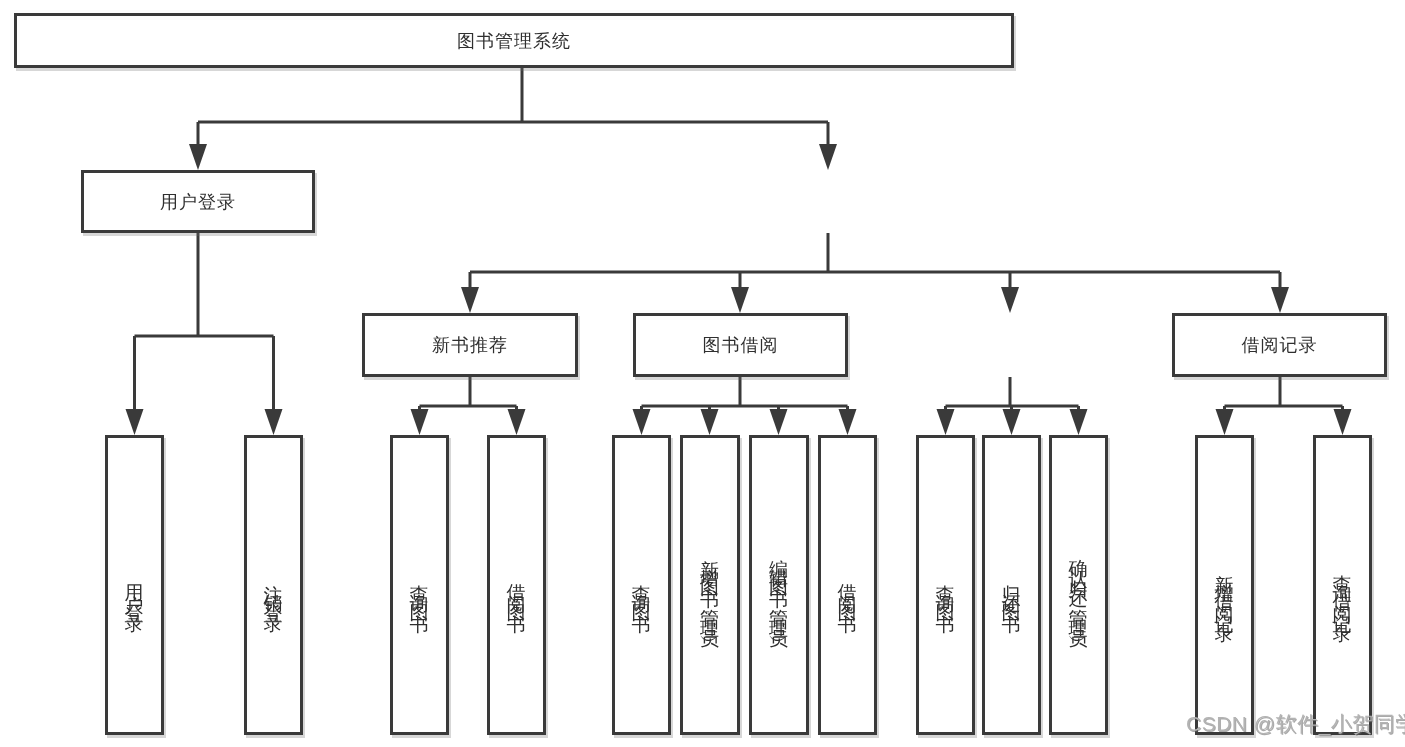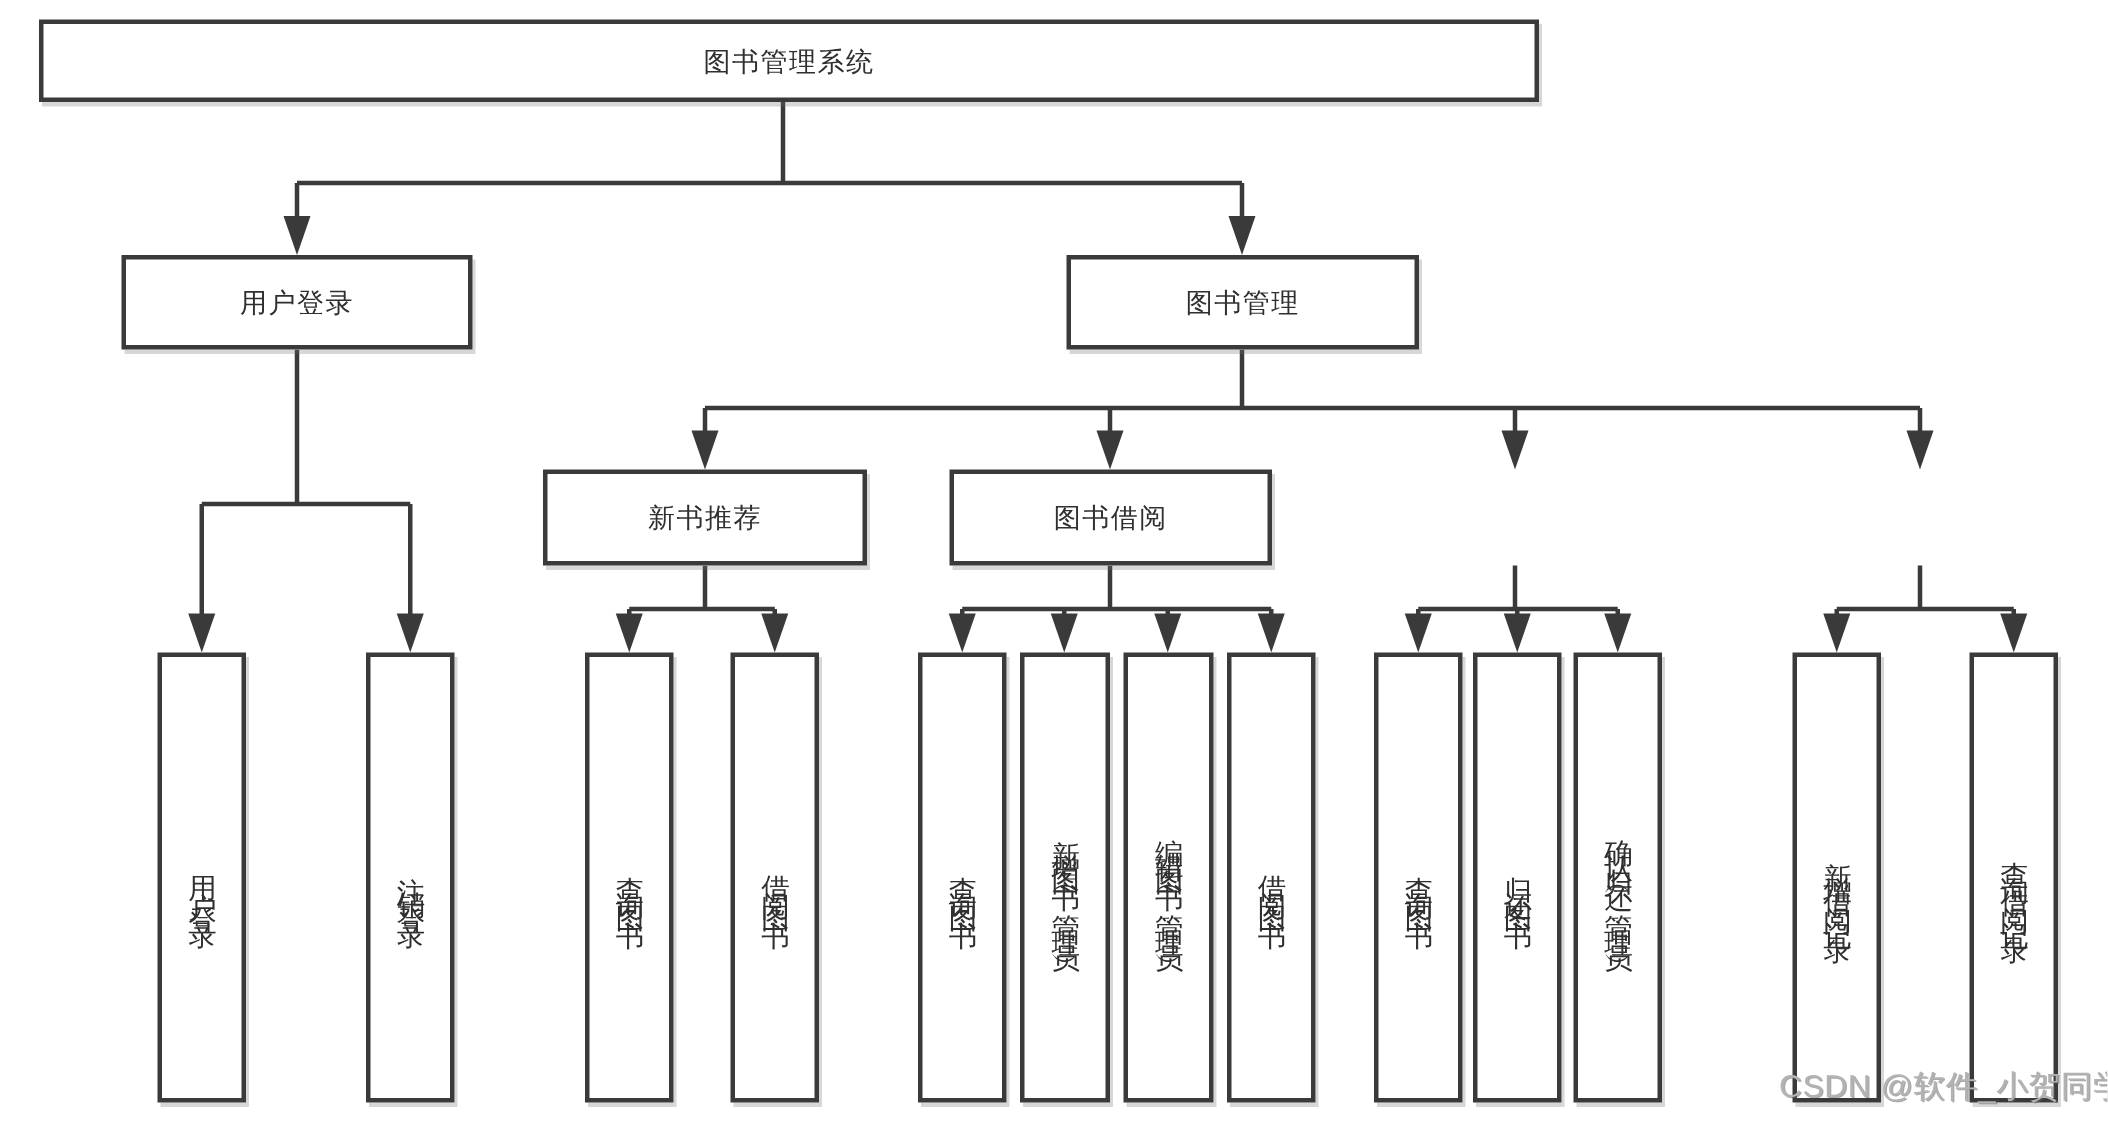--- a/index.html
+++ b/index.html
@@ -23,21 +23,21 @@
     background: #ffffff;
     display: flex;
     align-items: center;
     justify-content: center;
     color: #2f2f2f;
     font-size: 18px;
     letter-spacing: 1px;
     box-shadow: 2px 3px 0 rgba(110,110,110,0.28);
     z-index: 2;
   }
-  .root  { left: 26px;  top: 13px;  width: 1000px; height: 55px; text-align: right; }
+  .root  { left: 14px;  top: 13px;  width: 1000px; height: 55px; text-align: right; }
   .lvl2a { left: 81px;  top: 170px; width: 234px;  height: 63px; }
   .lvl2b { left: 711px; top: 170px; width: 235px;  height: 63px; }
   .lvl3  { top: 313px; height: 64px; align-items: center; }
   .leaf {
     top: 435px;
     width: 59px;
     height: 300px;
     writing-mode: vertical-lr;
     text-orientation: mixed;
     font-size: 19px;
@@ -94,29 +94,29 @@
     </g>
   </svg>
 
   <div class="node root">
     <span>图书管理系统</span>
   </div>
 
   <div class="node lvl2a">
     <span>用户登录</span>
   </div>
-  <div class="node lvl2b">
-    <span>图书管理</span>
-  </div>
 
   <div class="node lvl3" style="left:362px;width:216px">
     <span>新书推荐</span>
   </div>
   <div class="node lvl3" style="left:633px;width:215px">
     <span>图书借阅</span>
+  </div>
+  <div class="node lvl3" style="left:1172px;width:215px">
+    <span>借阅记录</span>
   </div>
 
   <div class="node leaf" style="left:105px">
     <span>用户登录</span>
   </div>
   <div class="node leaf" style="left:244px">
     <span>注销登录</span>
   </div>
 
   <div class="node leaf" style="left:390px">

